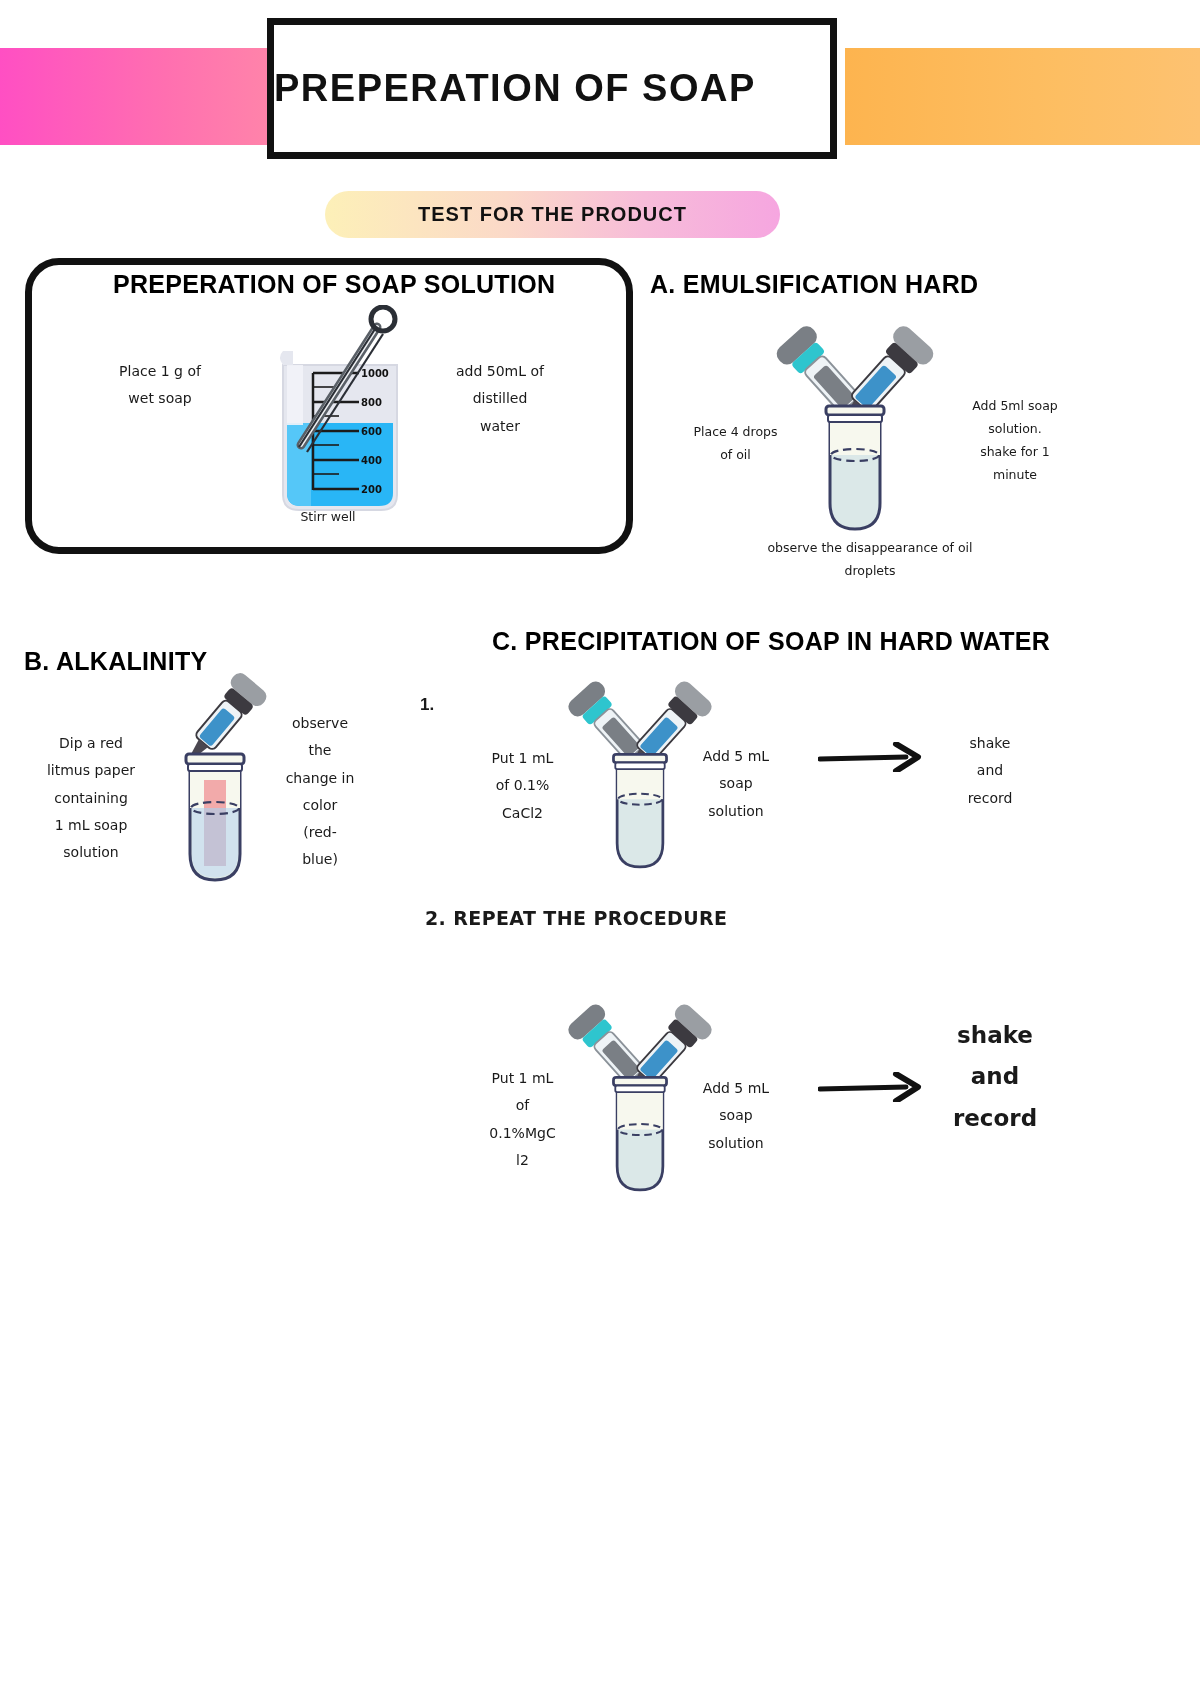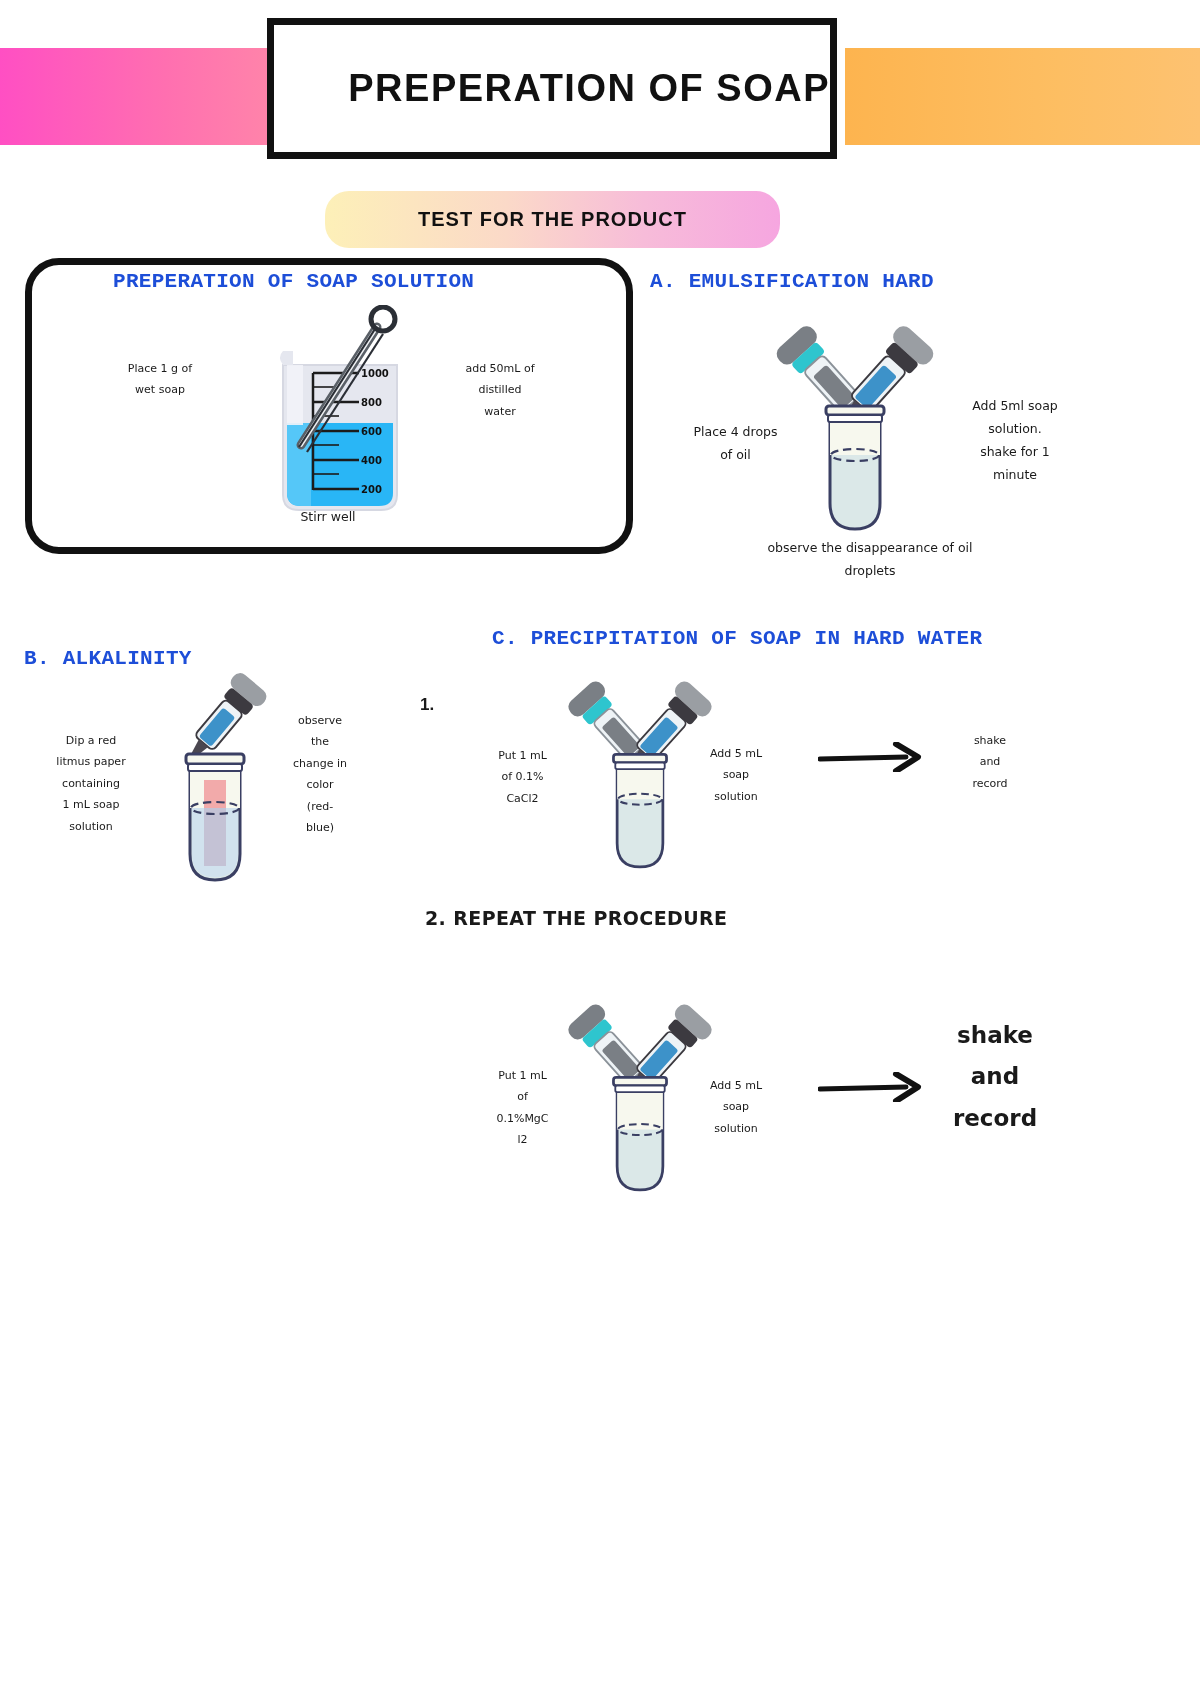--- a/index.html
+++ b/index.html
@@ -31,77 +31,77 @@
   }
   #title-box {
     position: absolute;
     left: 267px; top: 18px;
     width: 570px; height: 141px;
     background: #ffffff;
     border: 7px solid #111111;
     box-sizing: border-box;
     display: flex;
     align-items: center;
-    justify-content: flex-end;
+    justify-content: flex-start;
   }
   #title-text {
     font-family: "Liberation Sans", sans-serif;
     font-weight: bold;
     font-size: 38px;
     letter-spacing: 1.5px;
     color: #111111;
     text-align: center;
   }
 
   
   #subtitle-pill {
     position: absolute;
     left: 325px; top: 191px;
-    width: 455px; height: 57px;
+    width: 455px; height: 47px;
     border-radius: 24px;
     background: linear-gradient(90deg, #fdf0b8 0%, #fbd9c8 40%, #f7bcd9 70%, #f6a6e0 100%);
     display: flex;
     align-items: center;
     justify-content: center;
   }
   #subtitle-text {
     font-family: "Liberation Sans", sans-serif;
     font-weight: bold;
     font-size: 20px;
     letter-spacing: 1px;
     color: #111111;
   }
 
   
   .section-heading {
     position: absolute;
-    font-family: Liberation Mono, monospace;
-    font-weight: bold;
-    font-size: 21px;
+    font-family: Liberation Sans, sans-serif;
+    font-weight: bold;
+    font-size: 25px;
     letter-spacing: 0.3px;
-    color: #1d4ed8;
+    color: #000000;
     white-space: nowrap;
   }
 
   
   #soap-solution-panel {
     position: absolute;
     left: 25px; top: 258px;
     width: 608px; height: 296px;
     border: 7px solid #111111;
     border-radius: 34px;
     box-sizing: border-box;
     background: #ffffff;
   }
 
   
   .note {
     position: absolute;
     font-family: "DejaVu Sans", sans-serif;
-    font-size: 11px;
+    font-size: 14px;
     line-height: 1.95;
     color: #1a1a1a;
     text-align: center;
     white-space: pre-line;
   }
   .note-sm {
     font-size: 12.5px;
     line-height: 1.85;
   }
   .note-lg {

